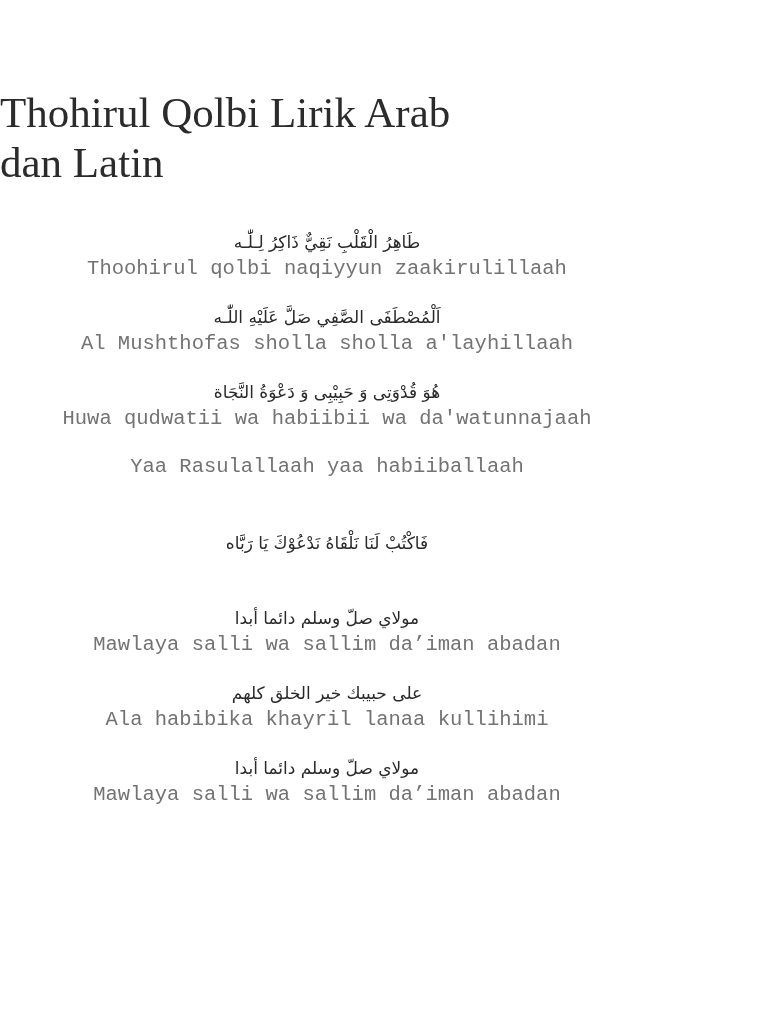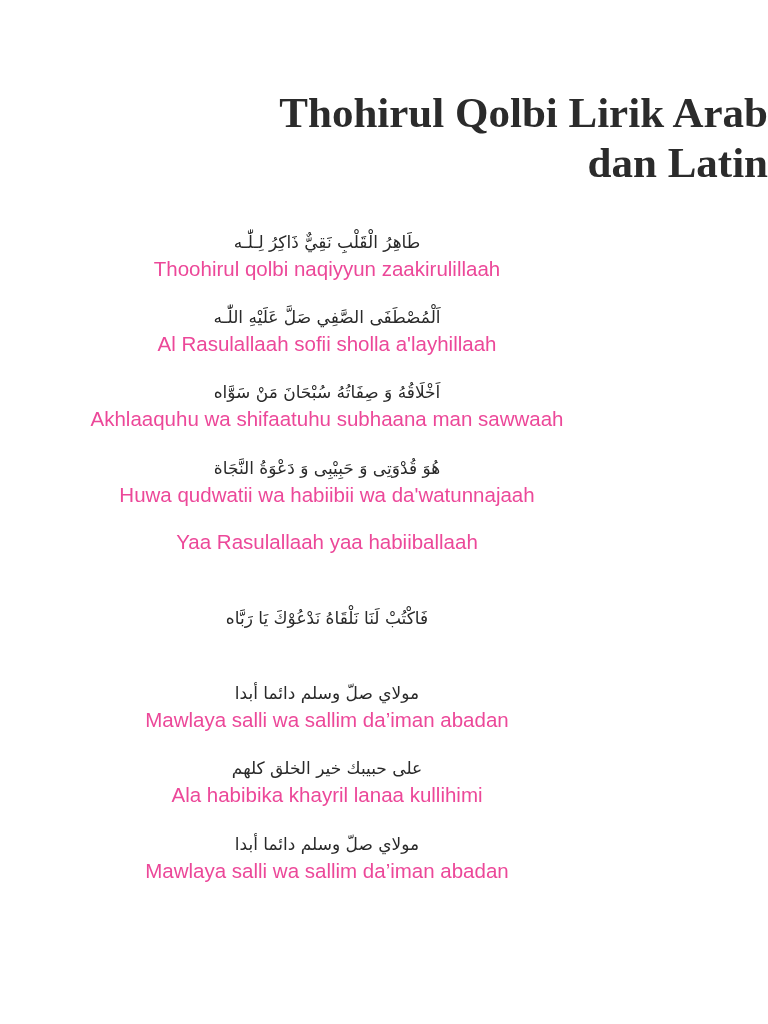--- a/index.html
+++ b/index.html
@@ -20,23 +20,23 @@
       top: 0;
       width: 768px;
       height: 1024px;
       background: #ffffff;
     }
     .title {
       position: absolute;
       left: 0;
       top: 88px;
       width: 768px;
-      text-align: right;
+      text-align: left;
       font-family: "Liberation Serif", "DejaVu Serif", serif;
-      font-weight: bold;
+      font-weight: normal;
       font-size: 43px;
       line-height: 50px;
       color: #2b2b2b;
       margin: 0;
     }
     .verses {
       position: absolute;
       left: 0;
       top: 228px;
       width: 768px;
@@ -51,48 +51,44 @@
       direction: rtl;
       unicode-bidi: embed;
       font-family: "DejaVu Sans", "Liberation Sans", sans-serif;
       font-size: 17px;
       line-height: 28px;
       color: #2a2a2a;
       height: 28px;
     }
     .latin {
       display: block;
-      font-family: Liberation Sans, sans-serif;
+      font-family: Liberation Mono, monospace;
       font-size: 20.5px;
       line-height: 26px;
-      color: #ec4899;
+      color: #737373;
       height: 26px;
     }
   </style>
 </head>
 <body>
 
 <div class="page">
   <h1 class="title">
     <span>Thohirul Qolbi Lirik Arab</span><br>
     <span>dan Latin</span>
   </h1>
 
   <div class="verses">
     <div class="verse">
       <span class="arabic" lang="ar">طَاهِرُ الْقَلْبِ نَقِيٌّ ذَاكِرُ لِـلّٰـه</span>
       <span class="latin">Thoohirul qolbi naqiyyun zaakirulillaah</span>
     </div>
     <div class="verse">
       <span class="arabic" lang="ar">اَلْمُصْطَفَى الصَّفِي صَلَّ عَلَيْهِ اللّٰـه</span>
-      <span class="latin">Al Rasulallaah sofii sholla a'layhillaah</span>
-    </div>
-    <div class="verse">
-      <span class="arabic" lang="ar">اَخْلَاقُهُ وَ صِفَاتُهُ سُبْحَانَ مَنْ سَوَّاه</span>
-      <span class="latin">Akhlaaquhu wa shifaatuhu subhaana man sawwaah</span>
+      <span class="latin">Al Mushthofas sholla sholla a'layhillaah</span>
     </div>
     <div class="verse">
       <span class="arabic" lang="ar">هُوَ قُدْوَتِى وَ حَبِيْبِى وَ دَعْوَةُ النَّجَاة</span>
       <span class="latin">Huwa qudwatii wa habiibii wa da'watunnajaah</span>
     </div>
     <div class="verse">
       <span class="latin">Yaa Rasulallaah yaa habiiballaah</span>
     </div>
     <div class="verse">
       <span class="arabic" lang="ar">فَاكْتُبْ لَنَا نَلْقَاهُ نَدْعُوْكَ يَا رَبَّاه</span>

